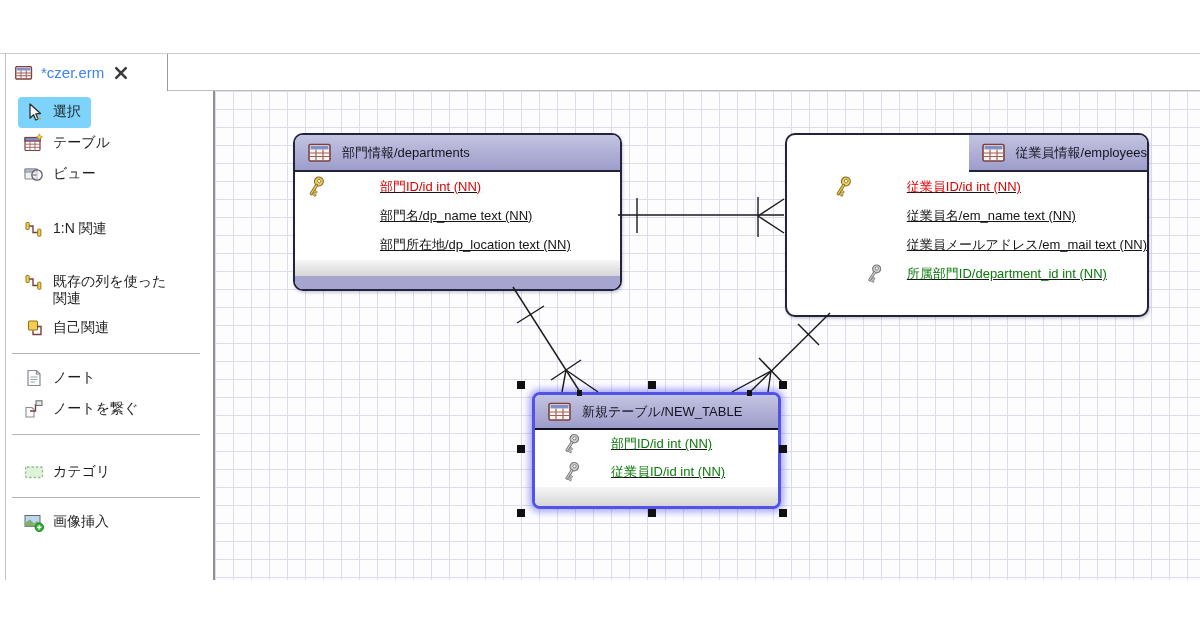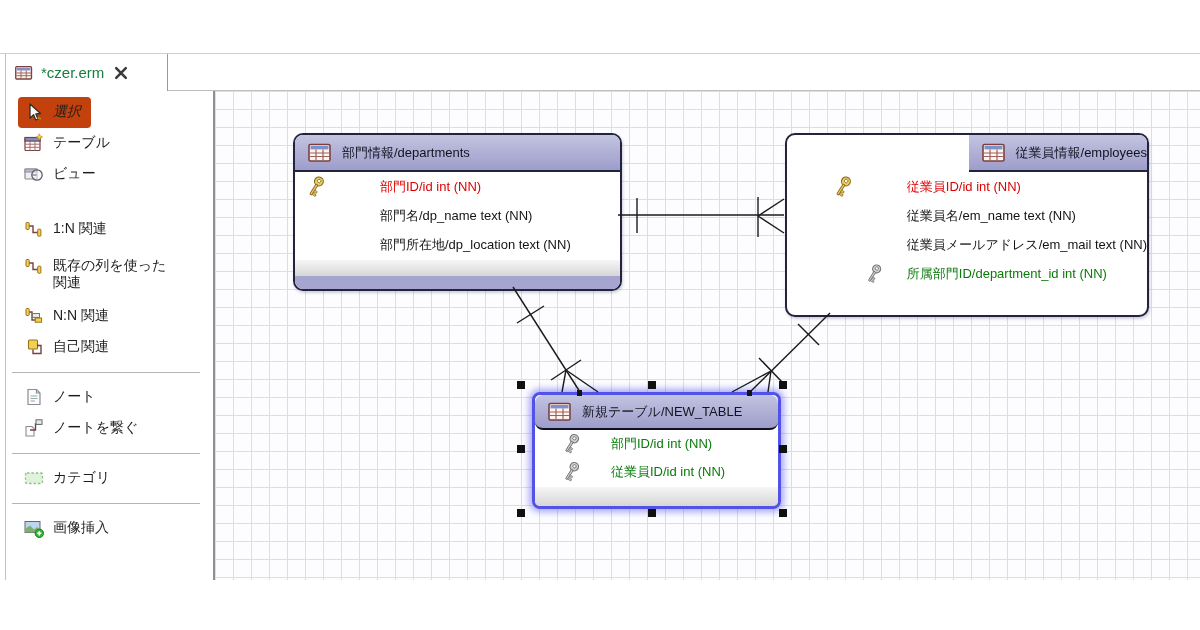--- a/index.html
+++ b/index.html
@@ -7,61 +7,61 @@
   .page{position:relative;width:1200px;height:630px;background:#fff;overflow:hidden;}
 
   
   .line-top{position:absolute;left:0;top:53px;width:1200px;height:1px;background:#cfcfcf;}
   .line-left{position:absolute;left:5px;top:53px;width:1px;height:527px;background:#c2c2c2;}
   .line-tabrow{position:absolute;left:5px;top:90px;width:1195px;height:1px;background:#bdbdbd;}
 
   
   .tab{position:absolute;left:6px;top:54px;width:162px;height:37px;background:#fff;
        border-right:1px solid #9a9a9a;display:flex;align-items:center;gap:8px;
-       padding-left:9px;box-sizing:border-box;font-size:15px;color:#15803d;}
+       padding-left:9px;box-sizing:border-box;font-size:15px;color:#3b82f6;}
   .tab .close{display:flex;align-items:center;margin-left:2px;cursor:pointer;}
 
   
   .palette{position:absolute;left:6px;top:97px;width:200px;}
   .pitem{display:flex;align-items:flex-start;gap:9px;margin-left:12px;padding:6px 10px 6px 6px;
          width:fit-content;max-width:182px;font-size:14px;color:#1d1d1d;line-height:17px;
          border-radius:4px;box-sizing:border-box;}
   .pitem .picon{flex:0 0 auto;width:20px;height:20px;margin-top:-1px;}
-  .pitem.selected{background:#c2410c;font-style:italic;}
+  .pitem.selected{background:#7dd3fc;}
   .pitem .plabel{max-width:120px;}
   .pdivider{border-top:1px solid #b5b5b5;margin:9px 4px 9px 6px;width:188px;}
-  .mt8{margin-top:24px}.mt6{margin-top:6px}.mt4{margin-top:4px}
+  .mt8{margin-top:24px}.mt6{margin-top:22px}.mt4{margin-top:4px}
 
   
   .canvas{position:absolute;left:213px;top:91px;width:987px;height:489px;box-sizing:border-box;
           border-left:2px solid #8f8f8f;background-color:#fdfdff;
           background-image:linear-gradient(to right,#dedaf2 1px,transparent 1px),
                            linear-gradient(to bottom,#dedaf2 1px,transparent 1px);
           background-size:18px 18px;}
 
   
   .entity{position:absolute;background:#fff;border:2px solid #23233f;border-radius:10px;
           overflow:hidden;display:flex;flex-direction:column;z-index:2;
           box-shadow:1px 2px 3px rgba(40,40,80,0.22);}
   .ent-header{flex:0 0 auto;height:35px;display:flex;align-items:center;gap:10px;padding-left:13px;
           background:linear-gradient(#c3c3e1,#9d9dcb);border-bottom:2px solid #23233f;
           font-size:13px;color:#13131f;white-space:nowrap;}
   .ent-rows{flex:1 1 auto;}
   .ent-row{position:relative;height:29px;display:flex;align-items:center;padding-left:85px;
-          font-size:13px;color:#141414;white-space:nowrap;}
+          font-size:13px;color:#141414;white-space:nowrap;text-decoration:underline;}
   .ent-row .key{position:absolute;left:10px;top:50%;transform:translateY(-50%);line-height:0;}
   .ent-row .key.fk{left:42px;}
   .pkText{color:#e00000;}
   .fkText{color:#0a7a0a;}
   .graybar{flex:0 0 auto;height:16px;background:linear-gradient(#f6f6f6,#d6d6d6);}
   .ent-footer{flex:0 0 auto;height:13px;background:#a5a5cf;}
 
   .entity.selected{border:3px solid #5252e8;border-radius:8px;
           box-shadow:0 0 7px 3px rgba(96,96,240,0.55);}
-  .entity.selected .ent-header{height:33px;border-bottom:2px solid #101020;border-radius:8px;}
+  .entity.selected .ent-header{height:33px;border-bottom:2px solid #101020;}
   .entity.selected .ent-row{height:28px;padding-left:76px;}
   .entity.selected .ent-row .key{left:26px;}
   .entity.selected .graybar{height:19px;}
 
   .handle{position:absolute;width:8px;height:8px;background:#101010;z-index:5;}
 
   .rel-overlay{position:absolute;left:0;top:0;z-index:4;pointer-events:none;}
 </style>
 </head>
 <body>
@@ -139,31 +139,20 @@
       <span class="picon">
         <svg viewBox="0 0 20 20" width="20" height="20">
           <path d="M4.5,7 H9 V13.5 H14" fill="none" stroke="#7a4040" stroke-width="1.4"></path>
           <rect x="2" y="3.5" width="3.2" height="7" rx="0.8" fill="#f3d04e" stroke="#96741c" stroke-width="1"></rect>
           <rect x="13.7" y="10.2" width="3.2" height="7" rx="0.8" fill="#f3d04e" stroke="#96741c" stroke-width="1"></rect>
         </svg>
       </span>
       <span class="plabel">既存の列を使った関連</span>
     </div>
 
-    <div class="pitem mt4">
-      <span class="picon">
-        <svg viewBox="0 0 20 20" width="20" height="20">
-          <path d="M4.5,6 H8 V14 H12" fill="none" stroke="#7a4040" stroke-width="1.4"></path>
-          <rect x="2" y="2.5" width="3.2" height="7" rx="0.8" fill="#f3d04e" stroke="#96741c" stroke-width="1"></rect>
-          <rect x="8.5" y="7.5" width="7" height="4" fill="#e8e8e8" stroke="#777" stroke-width="1"></rect>
-          <rect x="11.2" y="12" width="6.4" height="4.2" fill="#f3d04e" stroke="#96741c" stroke-width="1"></rect>
-        </svg>
-      </span>
-      <span class="plabel">N:N 関連</span>
-    </div>
 
     <div class="pitem">
       <span class="picon">
         <svg viewBox="0 0 20 20" width="20" height="20">
           <rect x="4.5" y="3" width="9" height="9" rx="1" fill="#f3d04e" stroke="#96741c" stroke-width="1.1"></rect>
           <path d="M9,12.5 V16.5 H17 V8.5 H14.8" fill="none" stroke="#7a4040" stroke-width="1.4"></path>
           <path d="M15.6,8.5 l-2.4,-1.7 v3.4 z" fill="#7a4040"></path>
         </svg>
       </span>
       <span class="plabel">自己関連</span>

